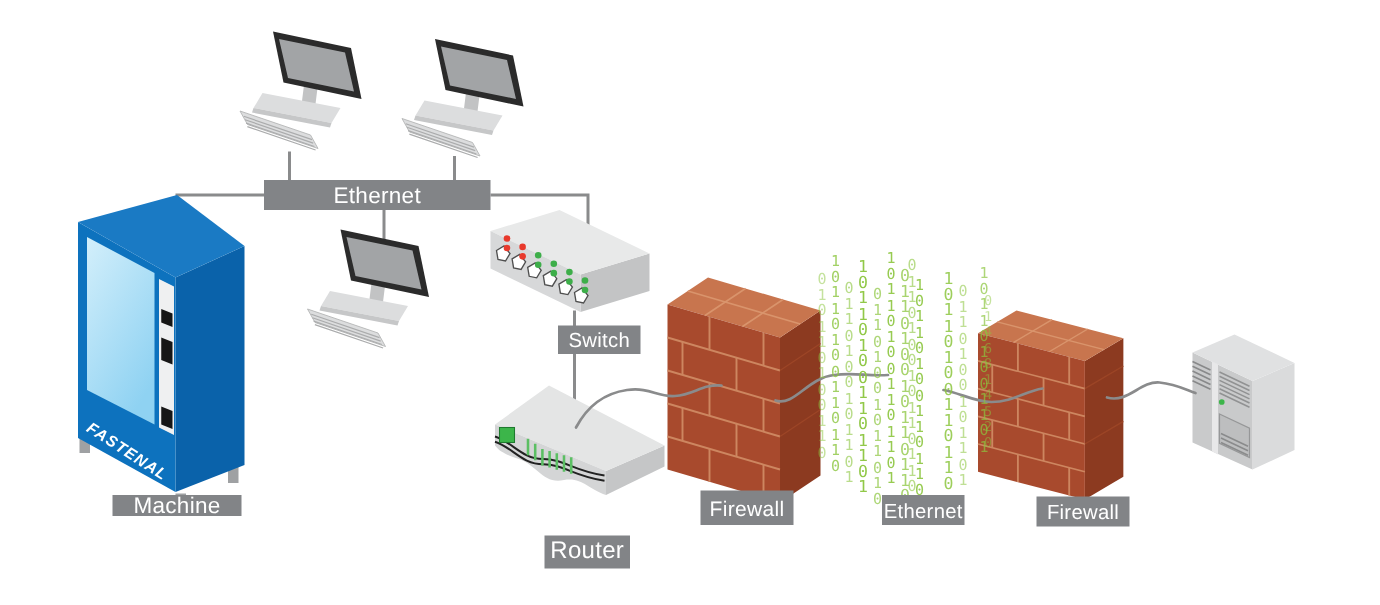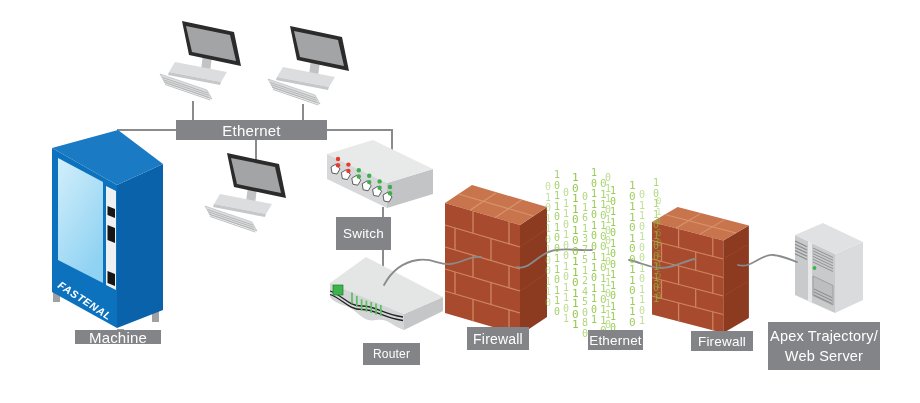--- a/index.html
+++ b/index.html
@@ -156,36 +156,32 @@
     <path class="cable" d="M629,260 C640,262 650,268 661,268 C675,268 683,261 695,259"></path>
     <path class="cable" d="M738,265 C752,269 760,254 773,255 C784,256 791,260 797,262"></path>
   </g>
 </svg>
 
 <div class="bin-wrap" id="binWrap">
       <div class="bin-col" style="left: 545px; top: 182px; opacity: 0.5; font-size: 10px;">010110100110</div>
       <div class="bin-col" style="left: 554px; top: 170px; opacity: 0.8; font-size: 10px;">10110100110110</div>
       <div class="bin-col" style="left: 563px; top: 188px; opacity: 0.6; font-size: 10px;">0110100101101</div>
       <div class="bin-col" style="left: 572px; top: 173px; opacity: 0.95; font-size: 11px;">101101001101101</div>
-      <div class="bin-col" style="left: 582px; top: 192px; opacity: 0.7; font-size: 10px;">01613751245080</div>
+      <div class="bin-col" style="left: 582px; top: 192px; opacity: 0.7; font-size: 10px;">01101001011010</div>
       <div class="bin-col" style="left: 591px; top: 168px; opacity: 0.9; font-size: 10px;">101101001101101</div>
       <div class="bin-col" style="left: 600px; top: 179px; opacity: 0.75; font-size: 11px;">0110100101101101</div>
       <div class="bin-col" style="left: 610px; top: 186px; opacity: 0.9; font-size: 10px;">101101001101101</div>
       <div class="bin-col" style="left: 605px; top: 173px; opacity: 0.6; font-size: 10px;">011010010110110</div>
       <div class="bin-col" style="left: 629px; top: 181px; opacity: 0.85; font-size: 11px;">10110100110110</div>
       <div class="bin-col" style="left: 639px; top: 190px; opacity: 0.55; font-size: 10px;">0110100101101</div>
       <div class="bin-col" style="left: 653px; top: 178px; opacity: 0.7; font-size: 10px;">101101001101</div>
       <div class="bin-col" style="left: 656px; top: 196px; opacity: 0.5; font-size: 9px;">0146814520</div>
     </div>
 
 <div class="lbl" style="left:176px;top:120px;width:151px;height:20px;font-size:15px">Ethernet</div>
 <div class="lbl" style="left:75px;top:330px;width:86px;height:14px;font-size:15px">Machine</div>
-<div class="lbl" style="left:336px;top:217px;width:55px;height:33px;font-size:13.5px">Switch</div>
-<div class="lbl" style="left:363px;top:343px;width:57px;height:22px;font-size:12px">Router</div>
+<div class="lbl" style="left:372px;top:217px;width:55px;height:19px;font-size:13.5px">Switch</div>
+<div class="lbl" style="left:363px;top:357px;width:57px;height:22px;font-size:16px">Router</div>
 <div class="lbl" style="left:467px;top:327px;width:62px;height:23px;font-size:14px">Firewall</div>
 <div class="lbl" style="left:588px;top:330px;width:55px;height:20px;font-size:13.5px">Ethernet</div>
 <div class="lbl" style="left:691px;top:331px;width:62px;height:20px;font-size:13.5px">Firewall</div>
-<div class="lbl lbl-server" style="left:768px;top:322px;width:112px;height:48px;font-size:14.5px">
-  <span>Apex Trajectory/</span>
-  <span>Web Server</span>
-</div>
 
 </div>
 
 </body></html>

